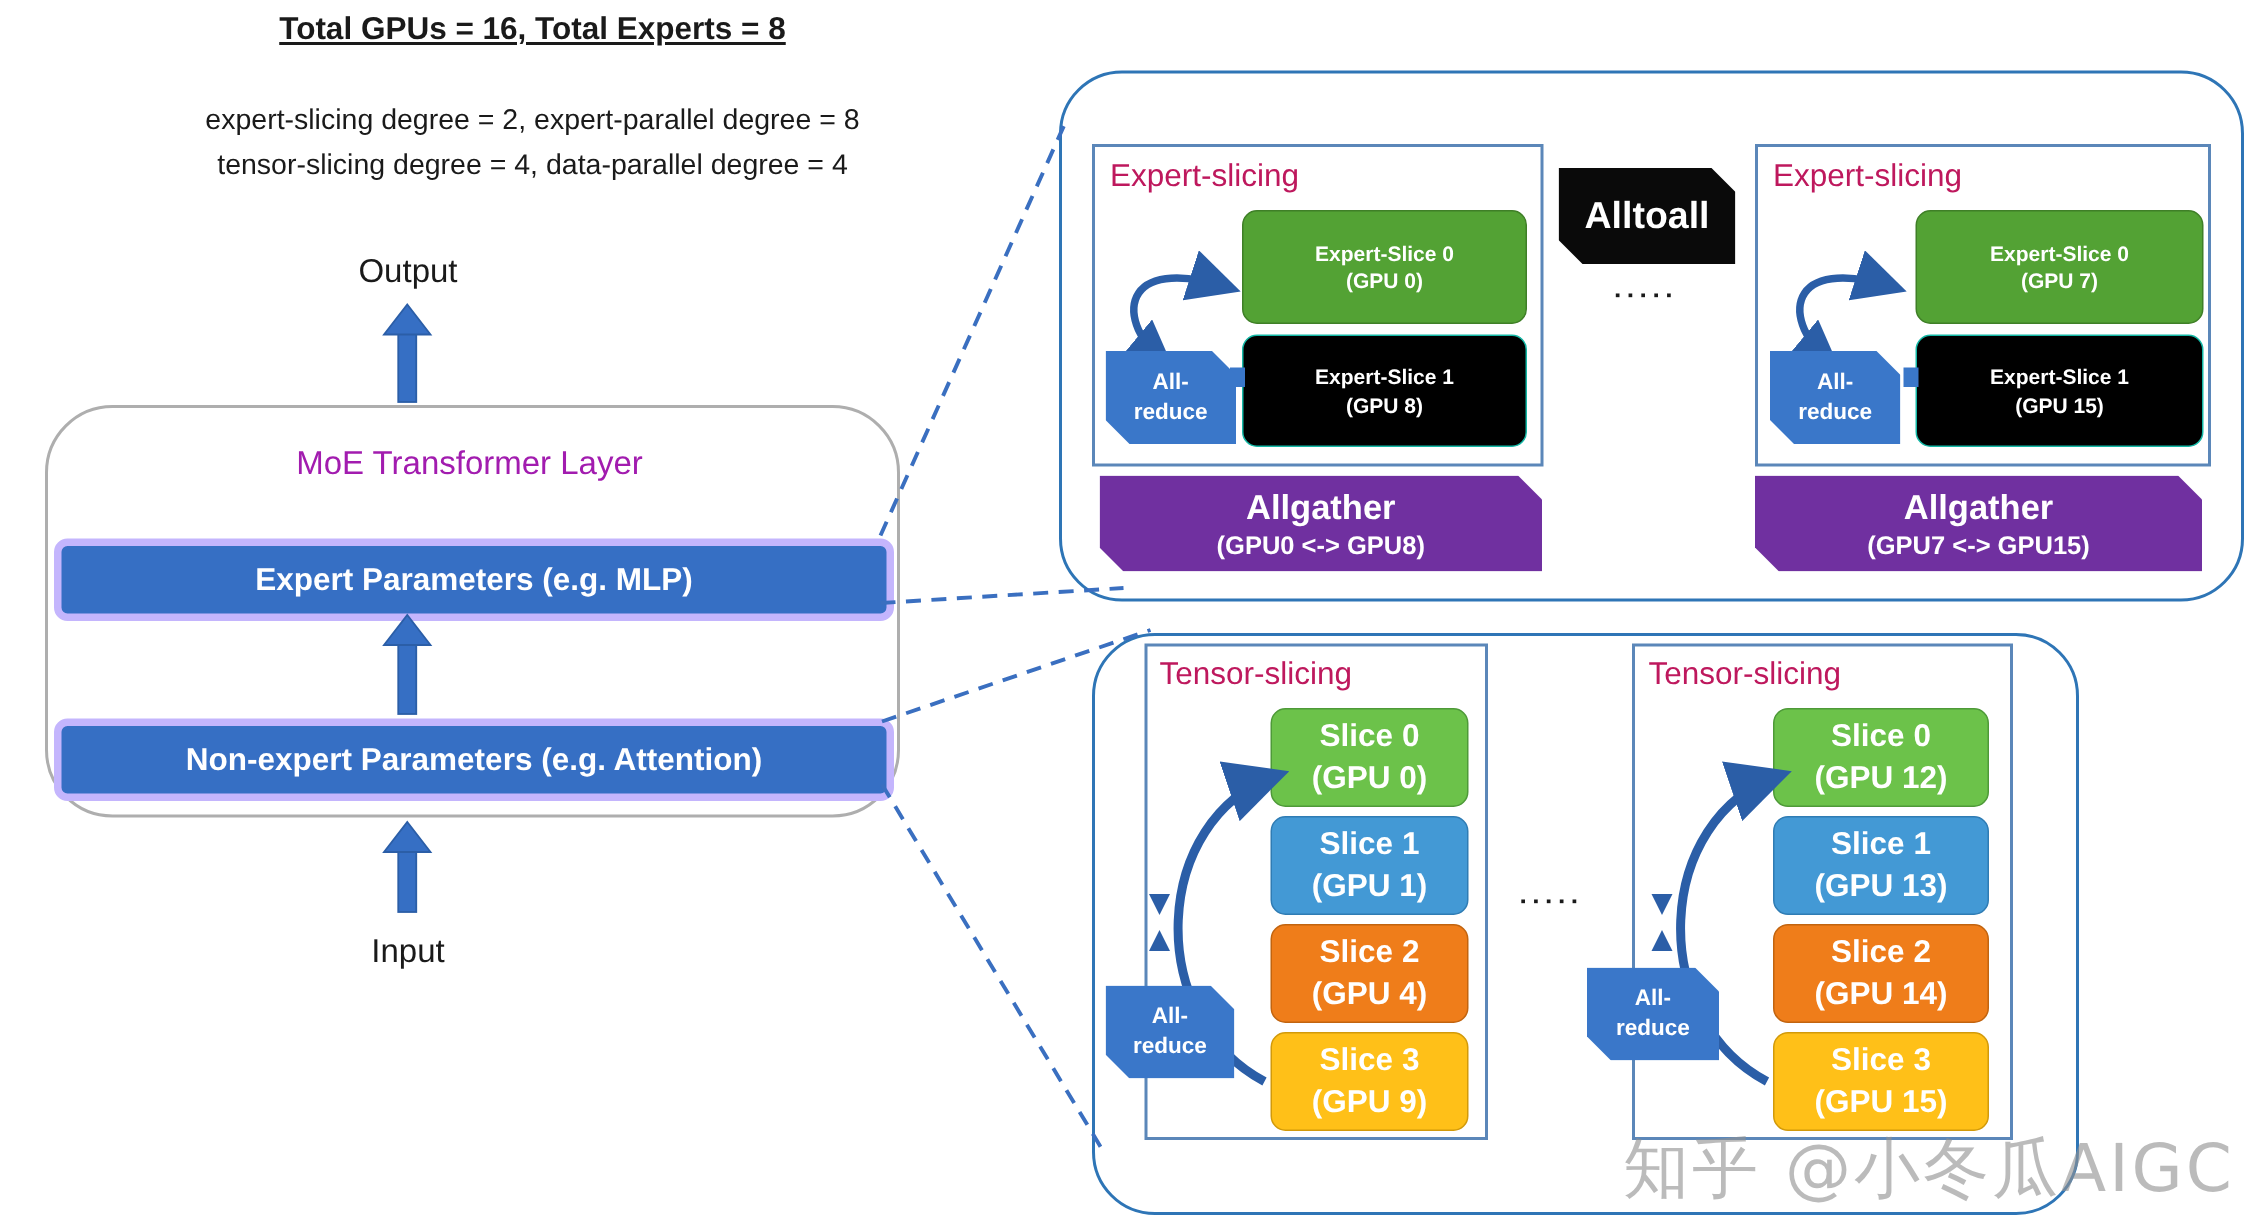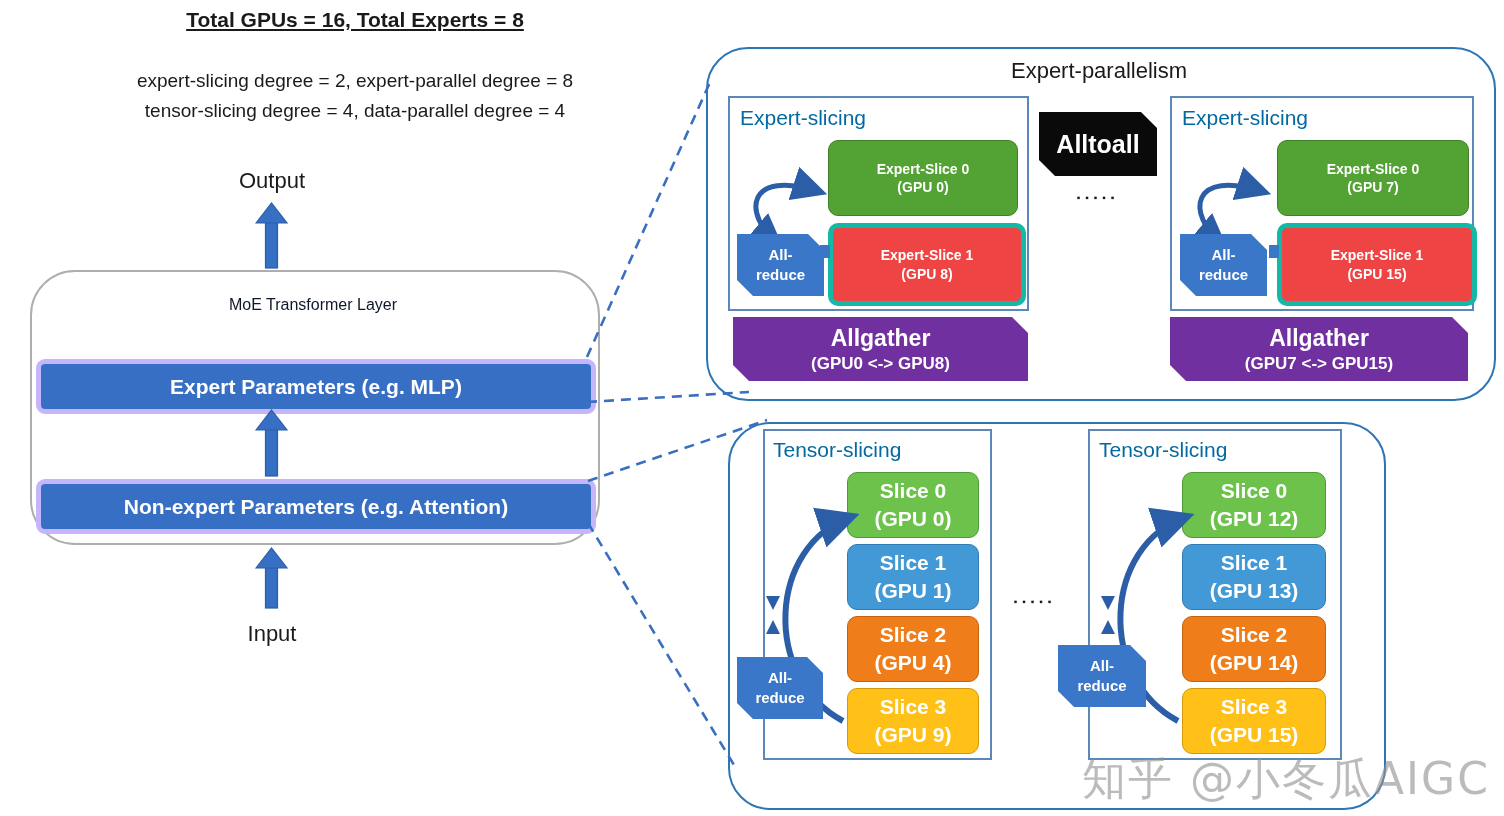--- a/index.html
+++ b/index.html
@@ -8,37 +8,37 @@
     font-family:"Liberation Sans","DejaVu Sans",sans-serif;color:#111;
   }
   .abs{position:absolute;}
   .ctr{text-align:center;}
   
   .hdr-title{font-size:21px;font-weight:700;text-decoration:underline;color:#1a1a1a;}
   .hdr-sub{font-size:19px;line-height:30px;color:#1a1a1a;}
   
   .flow-label{font-size:22px;color:#1a1a1a;}
   .moe-box{border:2px solid #aeaeae;border-radius:45px;background:#fff;}
-  .moe-title{font-size:16px;color:#0f172a;}
+  .moe-title{font-size:22px;color:#a21caf;}
   .bar{background:#366FC4;border:5px solid #c4b5fd;border-radius:9px;color:#fff;
        font-weight:700;font-size:21px;display:flex;align-items:center;justify-content:center;}
   
   .panel{border:2px solid #2E75B6;border-radius:42px;background:#fff;}
   .panel-title{font-size:22px;color:#1a1a1a;}
   .subbox{border:2px solid #5b87b9;background:#fff;}
-  .subbox-label{font-size:21px;color:#0369a1;}
+  .subbox-label{font-size:21px;color:#be185d;}
   
   .slice{border-radius:10px;color:#fff;font-weight:700;display:flex;flex-direction:column;
          align-items:center;justify-content:center;line-height:1.32;z-index:2;}
   .slice .l1,.slice .l2{white-space:nowrap;}
   .exp-slice{font-size:14px;}
   .tn-slice{font-size:21px;}
   .green-a{background:#53A234;border:1px solid #3f7f27;}
   .green-b{background:#6CC24A;border:1px solid #4e9a38;}
-  .blue-a{background:#ef4444;border:5px solid #14b8a6;}
+  .blue-a{background:#000000;border:1px solid #14b8a6;}
   .blue-b{background:#4399D5;border:1px solid #2f7cb4;}
   .orange{background:#EF7D1A;border:1px solid #c2640f;}
   .yellow{background:#FFC018;border:1px solid #d29a0a;}
   
   .tag{clip-path:polygon(0 0, calc(100% - 16px) 0, 100% 16px, 100% 100%, 16px 100%, 0 calc(100% - 16px));}
   .allreduce{background:#3A77C9;color:#fff;font-weight:700;font-size:15px;line-height:1.35;
              display:flex;flex-direction:column;align-items:center;justify-content:center;z-index:10;}
   .alltoall{background:#0a0a0a;color:#fff;font-weight:700;font-size:25px;
             display:flex;align-items:center;justify-content:center;}
   .allgather{background:#7030A0;color:#fff;display:flex;flex-direction:column;
@@ -66,21 +66,20 @@
   <div class="abs ctr flow-label" style="left:222px;top:168px;width:100px;">Output</div>
 
   <div class="abs moe-box" style="left:30px;top:270px;width:566px;height:271px;"></div>
   <div class="abs ctr moe-title" style="left:30px;top:296px;width:566px;">MoE Transformer Layer</div>
   <div class="abs bar" style="left:36px;top:359px;width:550px;height:45px;">Expert Parameters (e.g. MLP)</div>
   <div class="abs bar" style="left:36px;top:479px;width:550px;height:45px;">Non-expert Parameters (e.g. Attention)</div>
 
   <div class="abs ctr flow-label" style="left:222px;top:621px;width:100px;">Input</div>
 
   <div class="abs panel" style="left:706px;top:47px;width:786px;height:350px;"></div>
-  <div class="abs ctr panel-title" style="left:706px;top:58px;width:786px;">Expert-parallelism</div>
 
   <div class="abs subbox" style="left:728px;top:96px;width:297px;height:211px;">
     <div class="abs subbox-label" style="left:10px;top:8px;">Expert-slicing</div>
     <div class="abs slice exp-slice green-a" style="left:98px;top:42px;width:188px;height:74px;">
       <div class="l1">Expert-Slice 0</div>
       <div class="l2">(GPU 0)</div>
     </div>
     <div class="abs slice exp-slice blue-a" style="left:98px;top:125px;width:188px;height:73px;">
       <div class="l1">Expert-Slice 1</div>
       <div class="l2">(GPU 8)</div>

